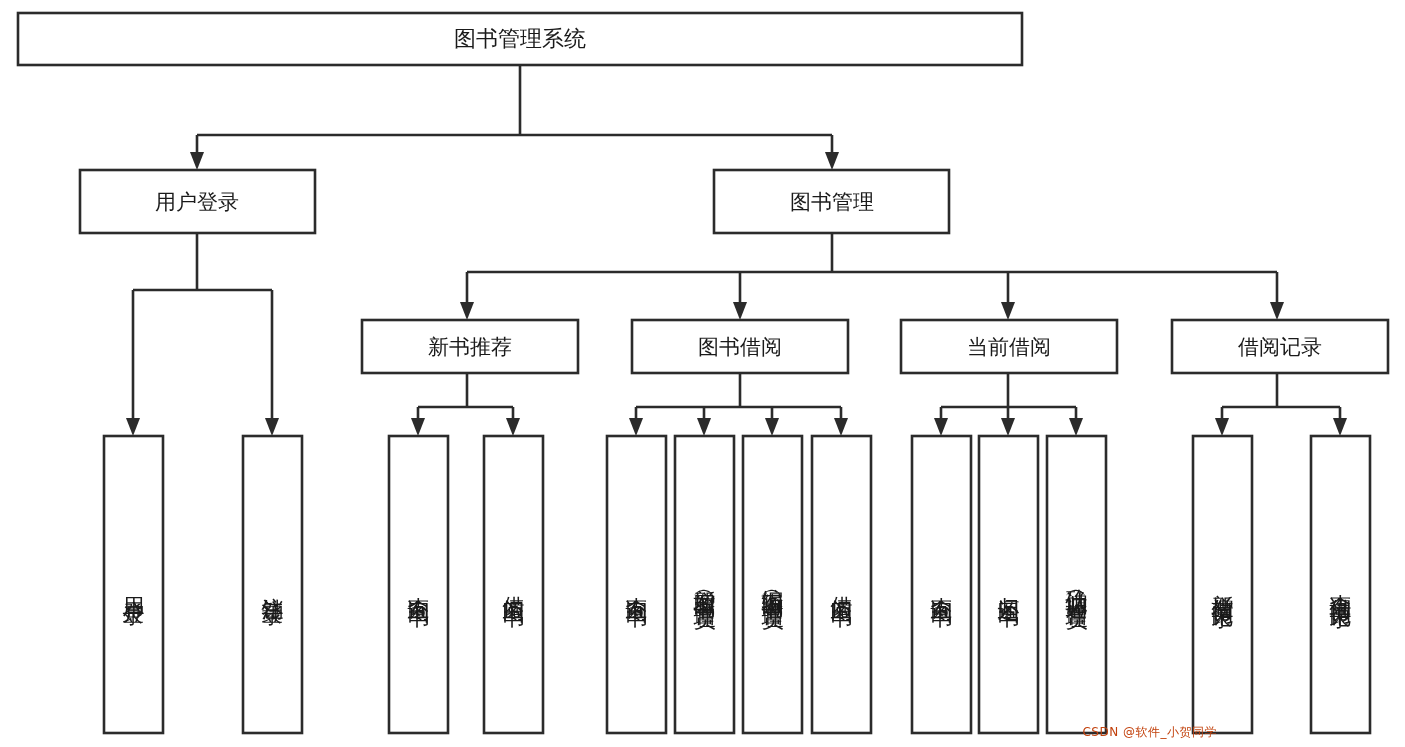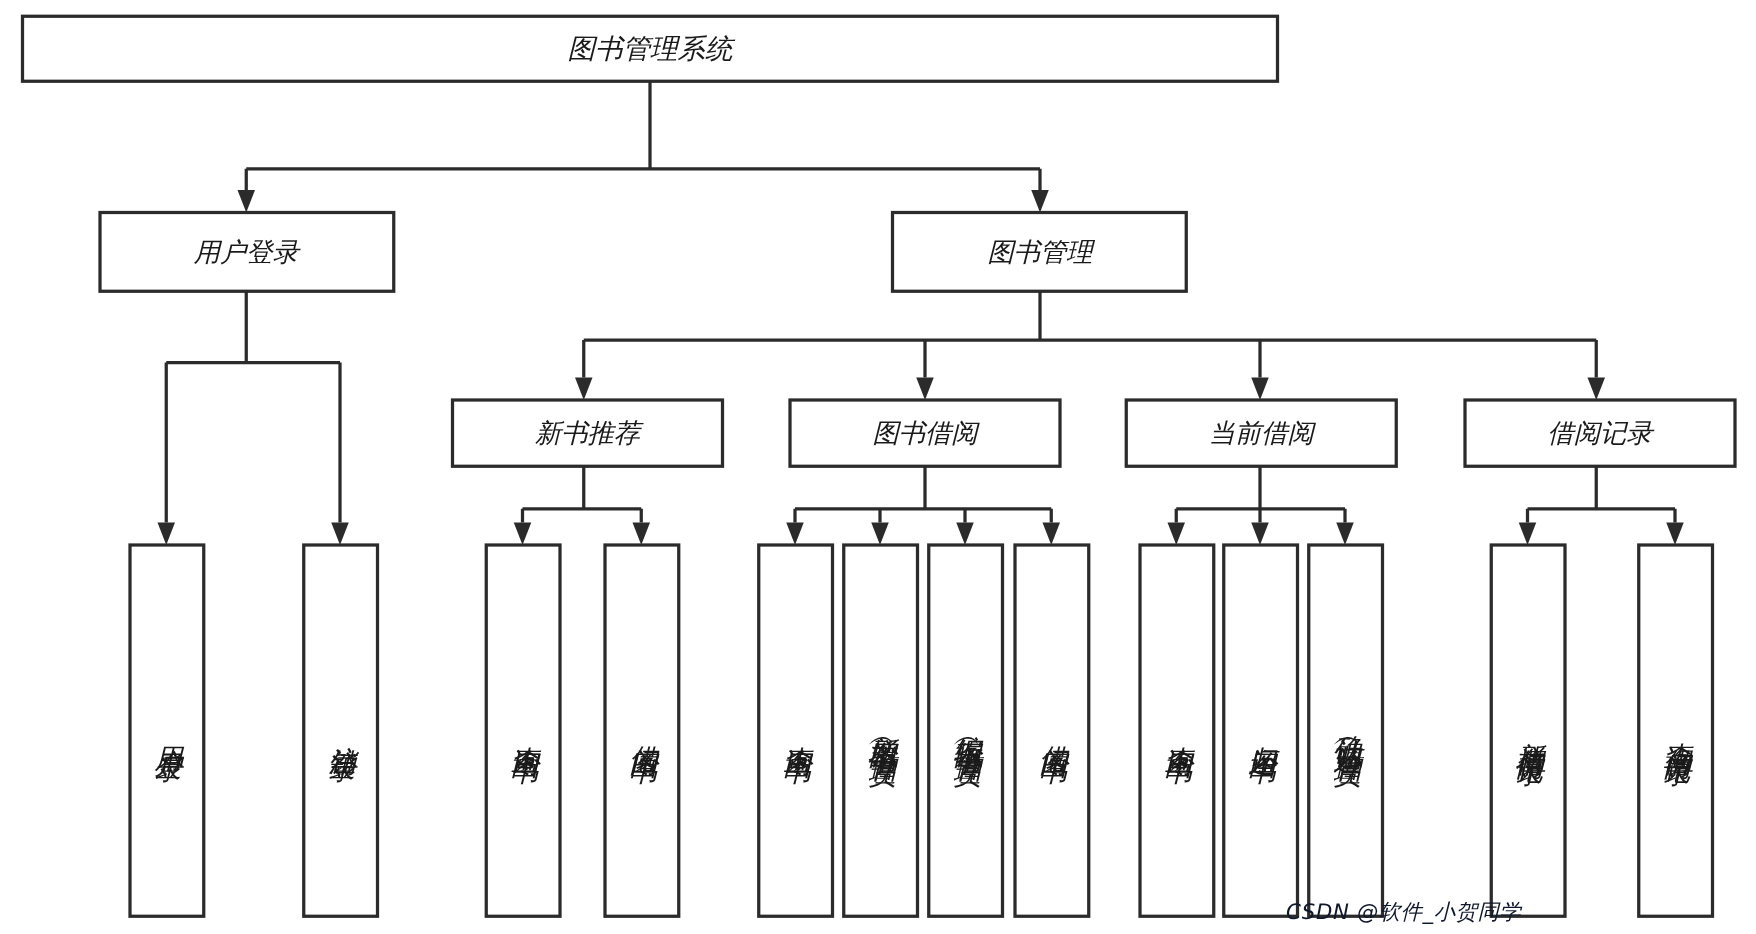--- a/index.html
+++ b/index.html
@@ -10,21 +10,20 @@
   body {
     width: 1405px;
     height: 747px;
     font-family: "DejaVu Sans", "Liberation Sans", sans-serif;
     overflow: hidden;
   }
   #diagram-root {
     position: relative;
     width: 1229px;
     height: 747px;
-    font-style: italic;
   }
   svg#flow {
     position: absolute;
     left: 0; top: 0;
     width: 1405px;
     height: 747px;
   }
   .node-rect {
     fill: #ffffff;
     stroke: #2b2b2b;
@@ -63,22 +62,22 @@
     align-items: center;
     justify-content: center;
     white-space: nowrap;
     pointer-events: none;
   }
   .watermark {
     position: absolute;
     right: 12px;
     bottom: 6px;
     font-family: "DejaVu Sans", "Liberation Sans", sans-serif;
-    font-size: 17px;
-    color: #0f172a;
+    font-size: 12px;
+    color: #c2410c;
     letter-spacing: 0.5px;
     white-space: nowrap;
   }
 </style>
 </head>
 <body>
 
 <div id="diagram-root">
 
   <svg id="flow" viewBox="0 0 1405 747">

